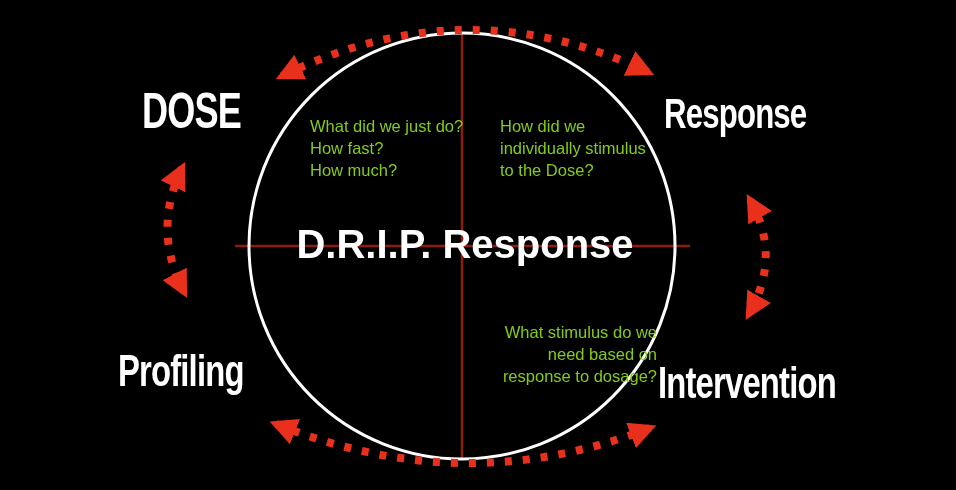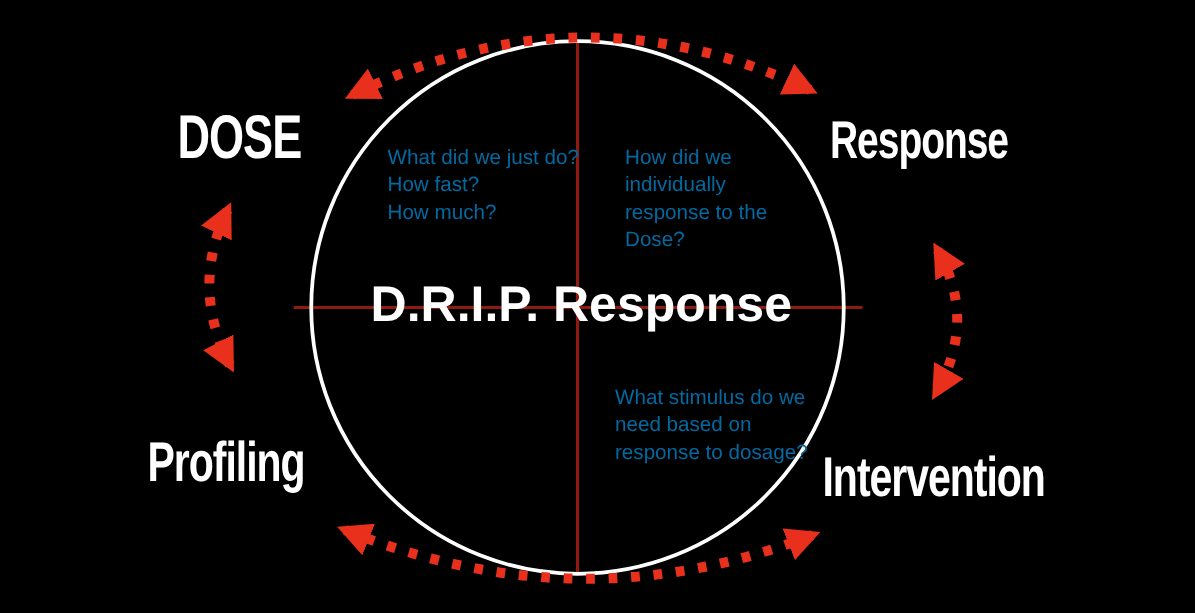--- a/index.html
+++ b/index.html
@@ -41,30 +41,30 @@
     width: 450px;
     text-align: center;
     color: #ffffff;
     font-size: 40px;
     font-weight: 700;
     letter-spacing: 0px;
     white-space: nowrap;
   }
   .quad {
     position: absolute;
-    color: #0369a1;
+    color: #84cc16;
     font-size: 16.5px;
     line-height: 1.33;
     white-space: pre-line;
     font-weight: 400;
   }
   .q-tl { left: 310px; top: 116px; width: 160px; }
   .q-tr { left: 500px; top: 116px; width: 150px; }
   .q-bl { left: 310px; top: 316px; width: 155px; }
-  .q-br { left: 492px; top: 308px; width: 165px; }
+  .q-br { left: 492px; top: 322px; width: 165px; text-align: right; }
 </style>
 </head>
 <body>
 
 <div class="stage">
 
   <svg width="956" height="490" viewBox="0 0 956 490">
     <defs>
       <marker id="arrowhead" viewBox="0 0 12 12" refX="9" refY="6" markerWidth="3.4" markerHeight="3.4" orient="auto-start-reverse">
         <path d="M0,0 L12,6 L0,12 Z" fill="#e8301c"></path>
@@ -88,16 +88,16 @@
   <div class="corner c-dose">DOSE</div>
   <div class="corner c-response">Response</div>
   <div class="corner c-profiling">Profiling</div>
   <div class="corner c-intervention">Intervention</div>
 
   <div class="diagram-title">D.R.I.P. Response</div>
 
   <div class="quad q-tl">What did we just do?
 How fast?
 How much?</div>
-  <div class="quad q-tr">How did we individually response to the Dose?</div>
+  <div class="quad q-tr">How did we individually stimulus to the Dose?</div>
   <div class="quad q-br">What stimulus do we need based on response to dosage?</div>
 
 </div>
 
 </body></html>

